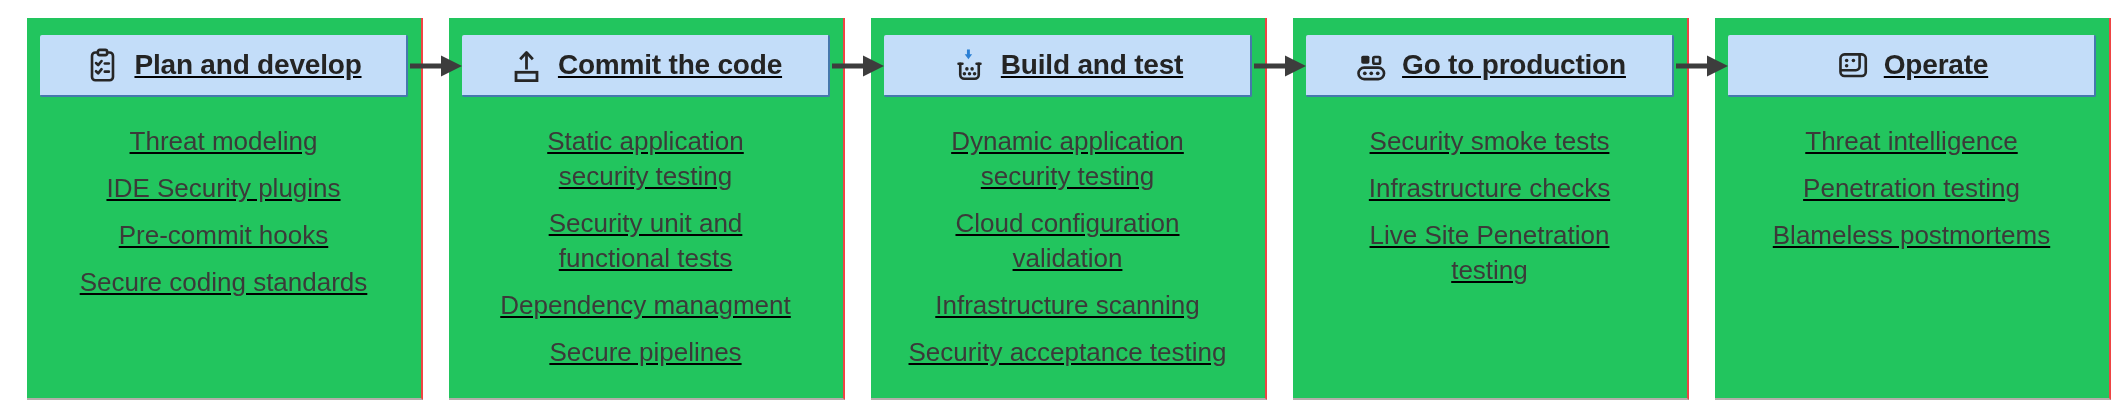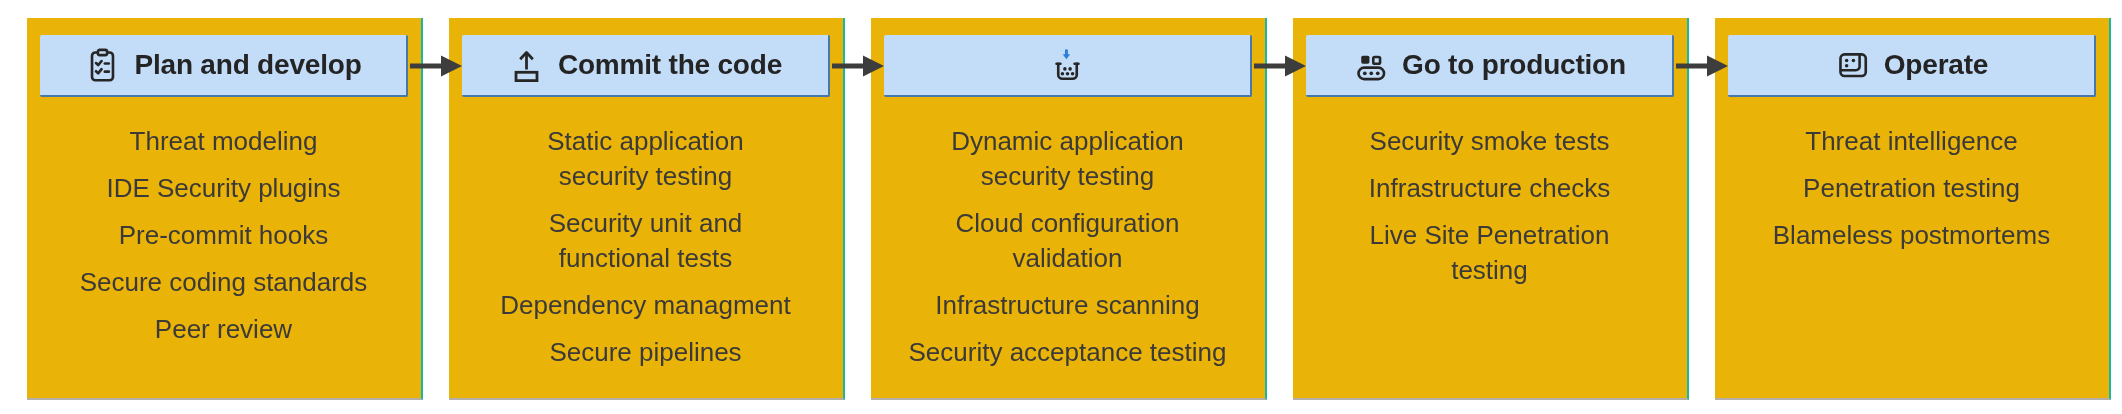--- a/index.html
+++ b/index.html
@@ -15,24 +15,25 @@
     overflow: hidden;
   }
   .pipeline {
     display: flex;
     align-items: stretch;
     padding: 18px 11px 0 27px;
     height: 382px;
   }
   .stage {
     flex: 1 1 0;
-    background: #eab308;
-    border-right: 2px solid #14b8a6;
+    background: #22c55e;
+    border-right: 2px solid #ef4444;
     border-bottom: 2px solid #b3aeaa;
     box-sizing: border-box;
+    text-decoration: underline;
   }
   .connector {
     flex: 0 0 26px;
     position: relative;
   }
   .flow-arrow {
     position: absolute;
     top: 33px;
     left: 50%;
     transform: translateX(-50%);
@@ -91,21 +92,20 @@
           <path d="M7.8 15.7l1.4 1.4 2.2-2.7" fill="none" stroke="currentColor" stroke-width="1.7" stroke-linecap="round" stroke-linejoin="round"></path>
           <line x1="13.5" y1="16" x2="16.1" y2="16" stroke="currentColor" stroke-width="1.7" stroke-linecap="round"></line>
         </svg>
         <span>Plan and develop</span>
       </header>
       <ul class="stage-items">
         <li>Threat modeling</li>
         <li>IDE Security plugins</li>
         <li>Pre-commit hooks</li>
         <li>Secure coding standards</li>
-        <li>Peer review</li>
       </ul>
     </section>
 
     <div class="connector">
       <svg class="flow-arrow" width="52" height="30" viewBox="0 0 52 30">
         <line x1="0" y1="15" x2="34" y2="15" stroke="#3d3d3d" stroke-width="5"></line>
         <path d="M31 4.5L52 15L31 25.5z" fill="#3d3d3d"></path>
       </svg>
     </div>
 
@@ -142,20 +142,21 @@
           <line x1="4.9" y1="10.9" x2="7.4" y2="10.9" stroke="currentColor" stroke-width="1.7" stroke-linecap="round"></line>
           <line x1="16.6" y1="10.9" x2="19.1" y2="10.9" stroke="currentColor" stroke-width="1.7" stroke-linecap="round"></line>
           <circle cx="10.3" cy="14.2" r="1.15" fill="currentColor"></circle>
           <circle cx="13.7" cy="14.2" r="1.15" fill="currentColor"></circle>
           <circle cx="8.7" cy="17.4" r="1.15" fill="currentColor"></circle>
           <circle cx="12" cy="17.4" r="1.15" fill="currentColor"></circle>
           <circle cx="15.3" cy="17.4" r="1.15" fill="currentColor"></circle>
           <line x1="11.3" y1="1.6" x2="11.3" y2="5.4" stroke="#2b7fd4" stroke-width="1.9"></line>
           <path d="M8.9 4.7l2.4 3.3 2.4-3.3z" fill="#2b7fd4"></path>
         </svg>
+        <span>Build and test</span>
       </header>
       <ul class="stage-items">
         <li>Dynamic application
 security testing</li>
         <li>Cloud configuration
 validation</li>
         <li>Infrastructure scanning</li>
         <li>Security acceptance testing</li>
       </ul>
     </section>

